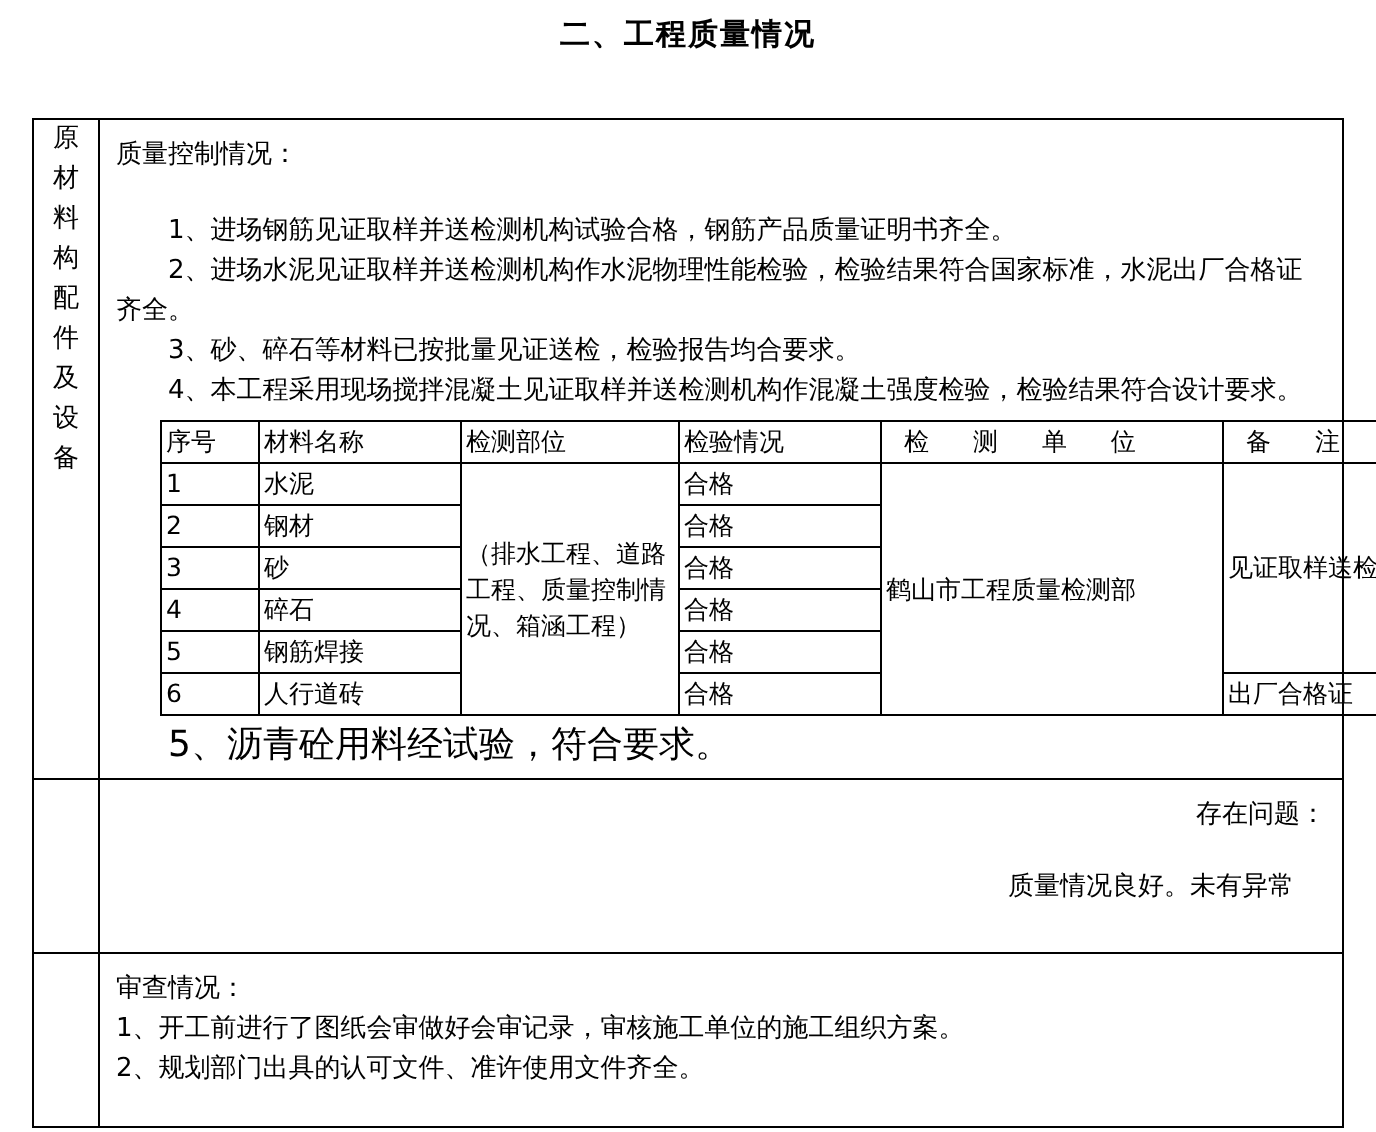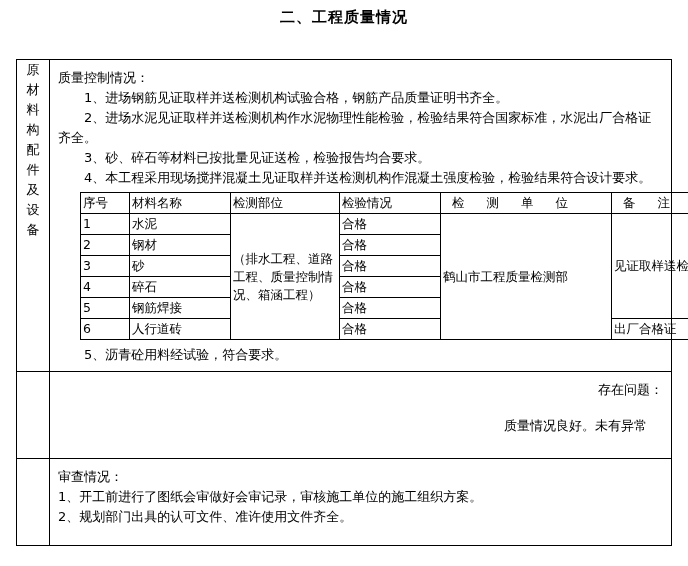--- a/index.html
+++ b/index.html
@@ -48,21 +48,22 @@
   }
   .rowlabel span {
     display: block;
   }
   .cell-body {
     padding: 8px 8px 6px 8px;
     font-size: 13px;
     line-height: 20px;
   }
   .p-head {
-    margin: 0 0 0 0;
+    margin: 0 0 18px 0;
+    font-family: Liberation Mono, monospace;
   }
   .p-item {
     margin: 0;
     text-indent: 26px;
   }
   .inner-wrap {
     padding: 4px 0 2px 22px;
   }
   .inner-table {
     border-collapse: collapse;
@@ -96,21 +97,21 @@
     padding: 2px 5px;
     line-height: 18px;
     vertical-align: middle;
   }
   .unit-cell, .note-cell {
     vertical-align: middle;
   }
   .after-table {
     margin: 3px 0 0 0;
     text-indent: 26px;
-    font-size: 13px;
+    font-size: 18px;
     line-height: 20px;
   }
   .block-problem {
     min-height: 66px;
     text-align: right;
   }
   .block-review {
     min-height: 72px;
   }
   .p-plain {

